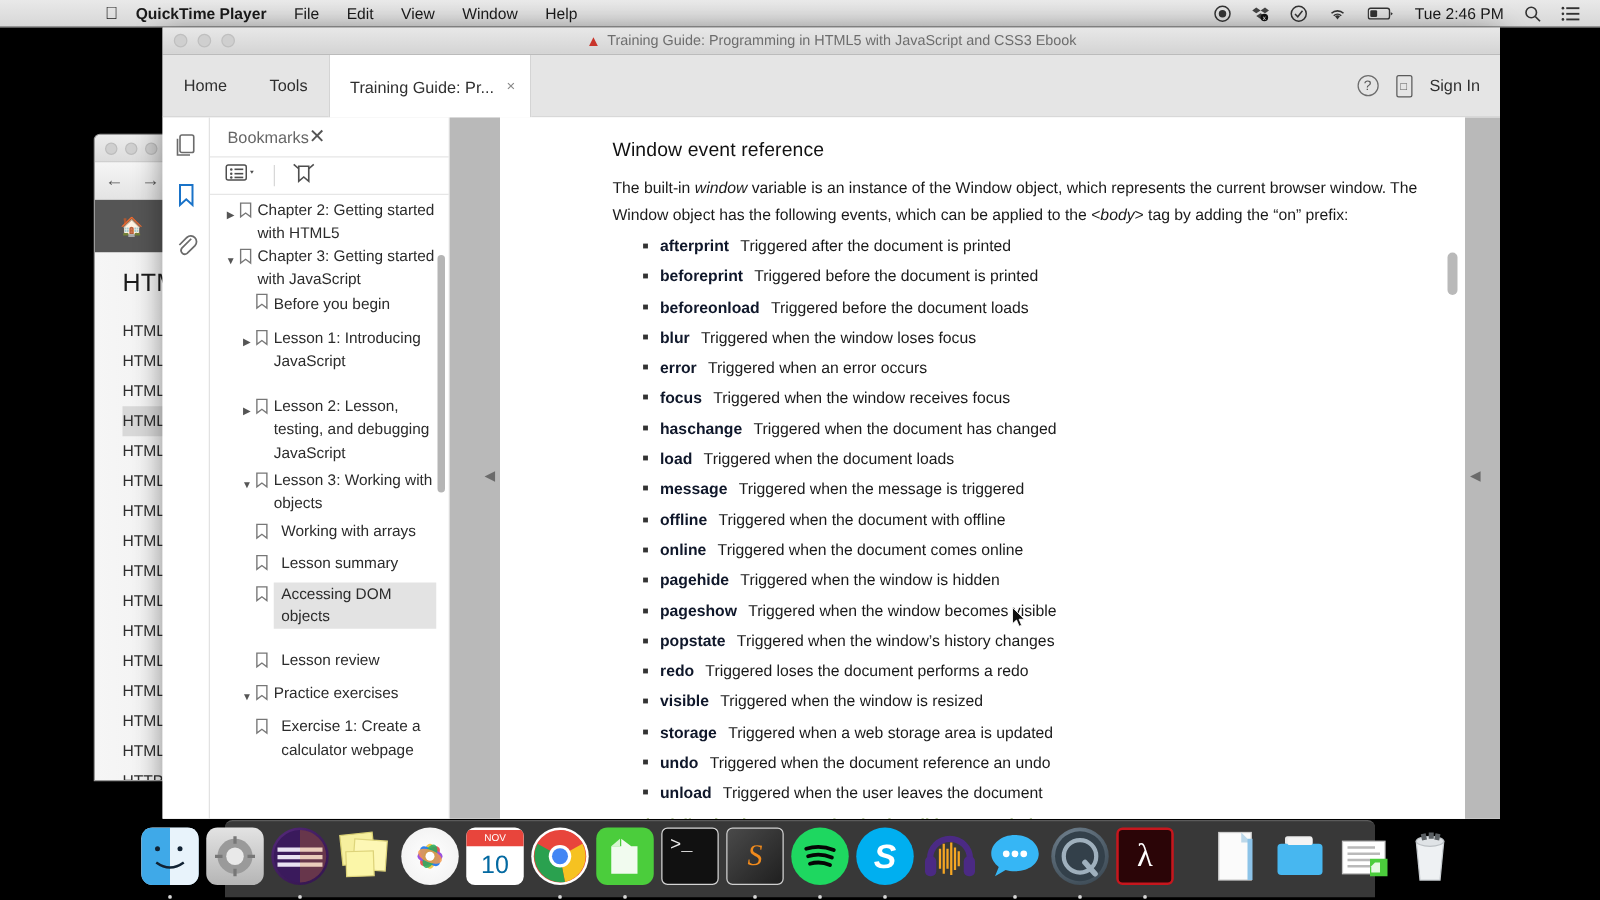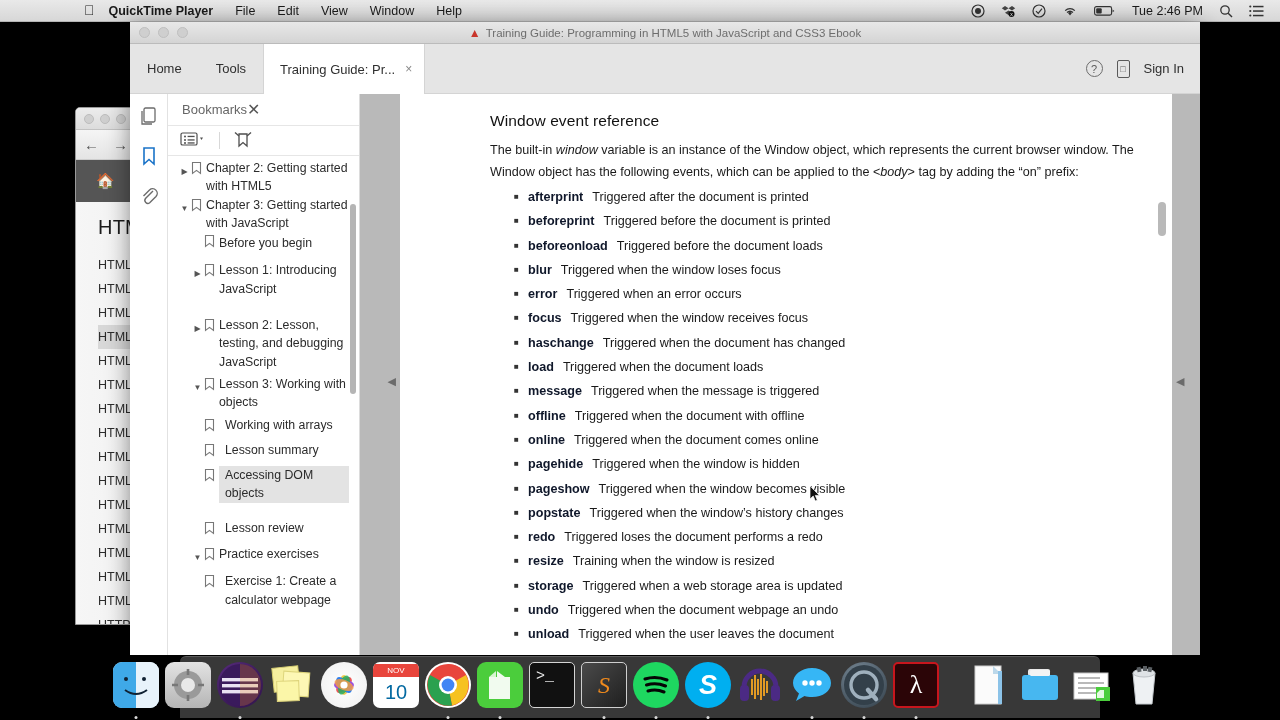--- a/index.html
+++ b/index.html
@@ -526,32 +526,32 @@
                   <span class="ename">popstate</span>
                   <span class="edesc">Triggered when the window’s history changes</span>
                 </div>
               <div class="evrow">
                   <span class="bullet">■</span>
                   <span class="ename">redo</span>
                   <span class="edesc">Triggered loses the document performs a redo</span>
                 </div>
               <div class="evrow">
                   <span class="bullet">■</span>
-                  <span class="ename">resize</span>
-                  <span class="edesc">Training when the window is resized</span>
+                  <span class="ename">visible</span>
+                  <span class="edesc">Triggered when the window is resized</span>
                 </div>
               <div class="evrow">
                   <span class="bullet">■</span>
                   <span class="ename">storage</span>
                   <span class="edesc">Triggered when a web storage area is updated</span>
                 </div>
               <div class="evrow">
                   <span class="bullet">■</span>
                   <span class="ename">undo</span>
-                  <span class="edesc">Triggered when the document webpage an undo</span>
+                  <span class="edesc">Triggered when the document reference an undo</span>
                 </div>
               <div class="evrow">
                   <span class="bullet">■</span>
                   <span class="ename">unload</span>
                   <span class="edesc">Triggered when the user leaves the document</span>
                 </div>
             </div>
 
             <div class="pfollow">The following is an example of subscribing to a Window event:</div>
 

